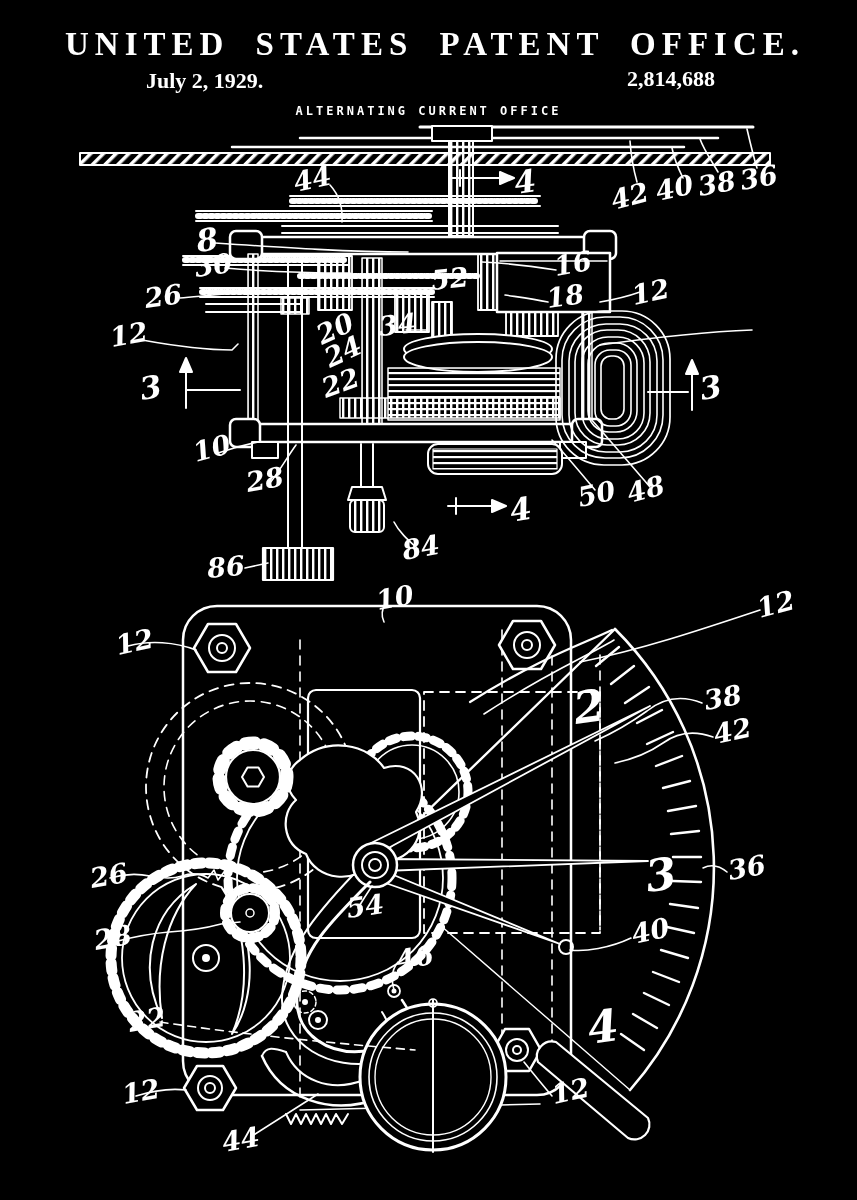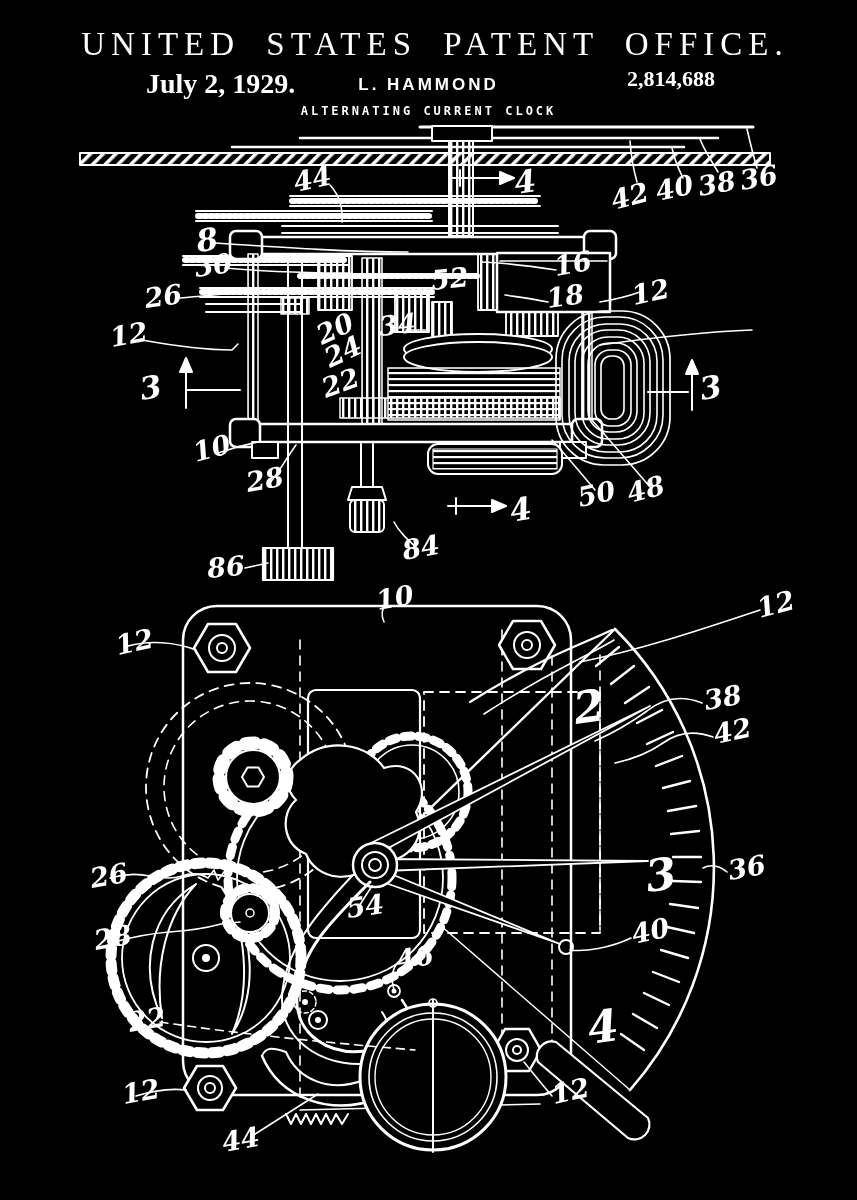--- a/index.html
+++ b/index.html
@@ -1,40 +1,39 @@
 <!DOCTYPE html>
 <html><head>
 <meta charset="utf-8">
 <style>
   html,body{margin:0;padding:0;background:#000;}
   .page{position:relative;width:857px;height:1200px;background:#000;overflow:hidden;
         font-family:"Liberation Serif",serif;}
   .hdr-title{position:absolute;left:0;right:0;top:26px;text-align:center;color:#fff;
-        font-size:33px;font-weight:normal;letter-spacing:6px;word-spacing:12px;padding-left:13px;}
-  .hdr-date{position:absolute;left:146px;top:68px;color:#fff;font-size:28px;font-weight:bold;}
+        font-size:33px;font-weight:bold;letter-spacing:6px;word-spacing:12px;padding-left:13px;}
+  .hdr-date{position:absolute;left:146px;top:68px;color:#fff;font-size:22px;font-weight:bold;}
   .hdr-inventor{position:absolute;left:0;right:0;top:75px;text-align:center;color:#fff;
         font-family:"Liberation Sans",sans-serif;font-size:17px;font-weight:bold;letter-spacing:3px;}
   .hdr-number{position:absolute;right:142px;top:66px;color:#fff;font-size:22px;font-weight:bold;}
   .hdr-sub{position:absolute;left:0;right:0;top:104px;text-align:center;color:#fff;
         font-family:"DejaVu Sans Mono",monospace;font-size:12px;font-weight:bold;letter-spacing:3px;}
   svg.drawing{position:absolute;left:0;top:0;}
   text.ref{font-family:"DejaVu Serif",serif;font-style:italic;font-weight:bold;fill:#fff;font-size:27px;}
   text.big{font-size:44px;}
   text.med{font-size:31px;}
 </style>
 </head>
 <body>
 
 <div class="page">
 
   <div class="hdr-title">UNITED STATES PATENT OFFICE.</div>
   <div class="hdr-date">July 2, 1929.</div>
-  <div class="hdr-inventor">L. HAMMOND</div>
   <div class="hdr-number">2,814,688</div>
-  <div class="hdr-sub">ALTERNATING CURRENT CLOCK</div>
+  <div class="hdr-sub">ALTERNATING CURRENT OFFICE</div>
 
   <svg class="drawing" width="857" height="1200" viewBox="0 0 857 1200">
     <defs>
       <pattern id="hatch" patternUnits="userSpaceOnUse" width="9" height="9" patternTransform="rotate(45)">
         <rect x="0" y="0" width="3.5" height="9" fill="#fff"></rect>
       </pattern>
       <pattern id="vlines" patternUnits="userSpaceOnUse" width="6" height="8">
         <rect x="0" y="0" width="2.4" height="8" fill="#fff"></rect>
       </pattern>
       <pattern id="hlines" patternUnits="userSpaceOnUse" width="8" height="6">

